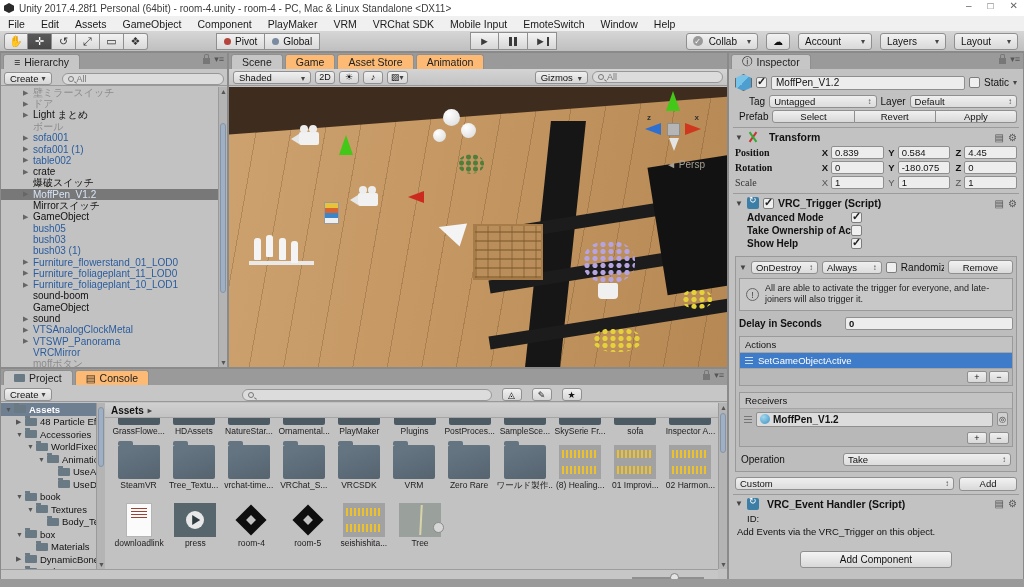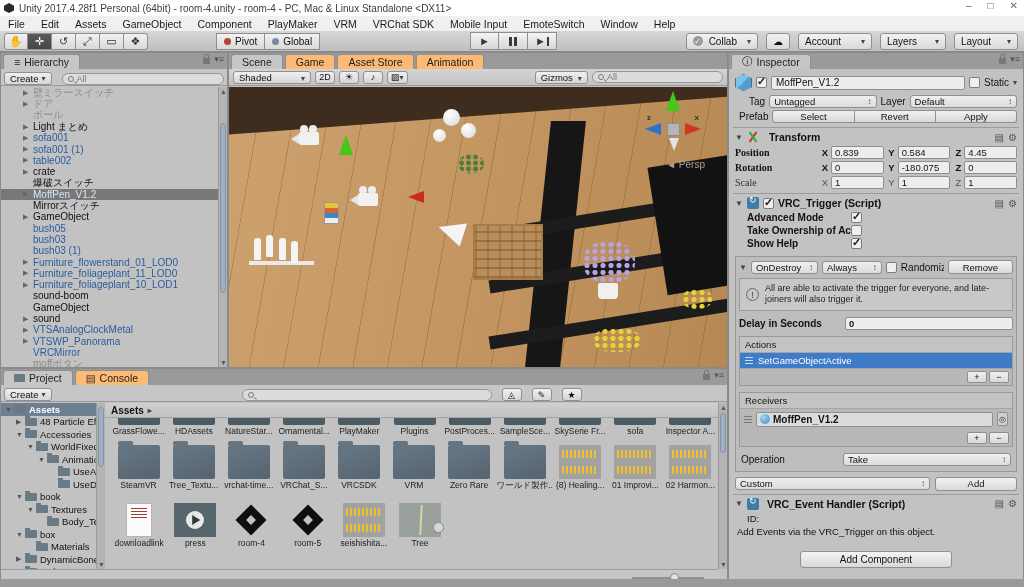--- a/index.html
+++ b/index.html
@@ -227,21 +227,21 @@
   .pmbtn { width:20px; height:12px; border:1px solid #8f8f8f; background:linear-gradient(#f0f0f0,#d8d8d8);
            font-size:9px; display:flex; align-items:center; justify-content:center; border-radius:2px; }
   .objrow { display:flex; align-items:center; gap:4px; padding:3px 4px; }
   .objfield { flex:1; height:15px; background:#dcdcdc; border:1px solid #8f8f8f; border-radius:2px; display:flex;
               align-items:center; gap:3px; padding:0 3px; font-size:10px; font-weight:bold; }
   .minicube { width:10px; height:10px; border-radius:50%; background:radial-gradient(circle at 35% 30%, #9fd8f0, #3f8fc0); flex:none; }
   .picker { width:11px; height:14px; background:#d0d0d0; border:1px solid #909090; border-radius:2px; font-size:8px;
             display:flex; align-items:center; justify-content:center; color:#333; }
   .oprow { display:flex; align-items:center; gap:6px; margin-top:6px; padding:0 2px 2px 2px; }
   .customrow { display:flex; align-items:center; gap:5px; margin:5px 2px 0 2px; }
-  .addbtn { width:82px; height:14px; border:1px solid #8f8f8f; border-radius:3px; background:linear-gradient(#f2f2f2,#d9d9d9);
+  .addbtn { width:58px; height:14px; border:1px solid #8f8f8f; border-radius:3px; background:linear-gradient(#f2f2f2,#d9d9d9);
             font-size:9.5px; display:flex; align-items:center; justify-content:center; }
   .idline { font-size:9.5px; padding:1px 2px 0 14px; }
   .noteline { font-size:9.5px; padding:2px 2px 0 4px; }
   .addcomp { width:152px; height:17px; margin:14px auto 0 auto; border:1px solid #8f8f8f; border-radius:3px;
              background:linear-gradient(#f4f4f4,#d8d8d8); font-size:10px; display:flex; align-items:center; justify-content:center; }
 
   .bottomstrip { position:absolute; left:0; bottom:0; width:1024px; height:8px; background:#9a9a9a; }
 </style>
 </head>
 <body>
@@ -358,28 +358,28 @@
         <div class="hi c-gray">
           <span class="harr">▶</span>
           <span class="lbl">壁ミラースイッチ</span>
         </div>
 
         <div class="hi c-gray">
           <span class="harr">▶</span>
           <span class="lbl">ドア</span>
         </div>
 
+        <div class="hi c-black">
+          <span class="harr">▶</span>
+          <span class="lbl">Light まとめ</span>
+        </div>
+
         <div class="hi c-gray">
           <span class="harr"></span>
           <span class="lbl">ボール</span>
-        </div>
-
-        <div class="hi c-black">
-          <span class="harr">▶</span>
-          <span class="lbl">Light まとめ</span>
         </div>
 
         <div class="hi c-blue">
           <span class="harr">▶</span>
           <span class="lbl">sofa001</span>
         </div>
 
         <div class="hi c-blue">
           <span class="harr">▶</span>
           <span class="lbl">sofa001 (1)</span>

